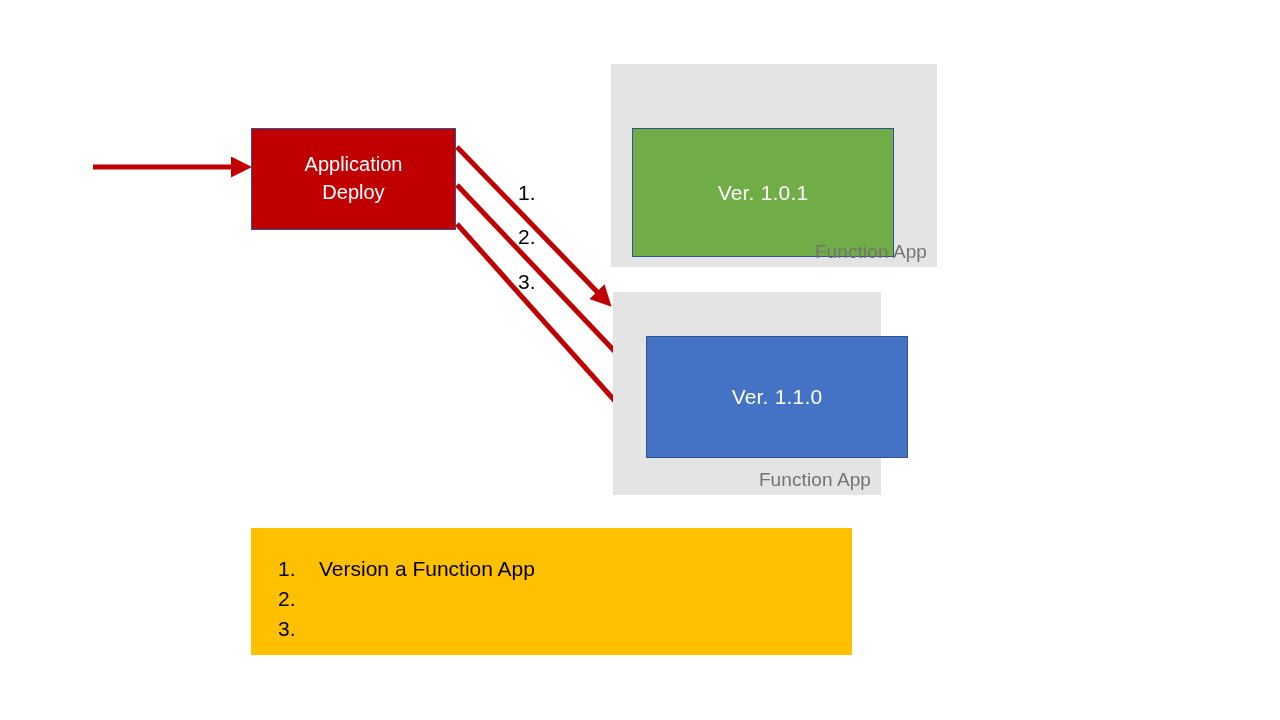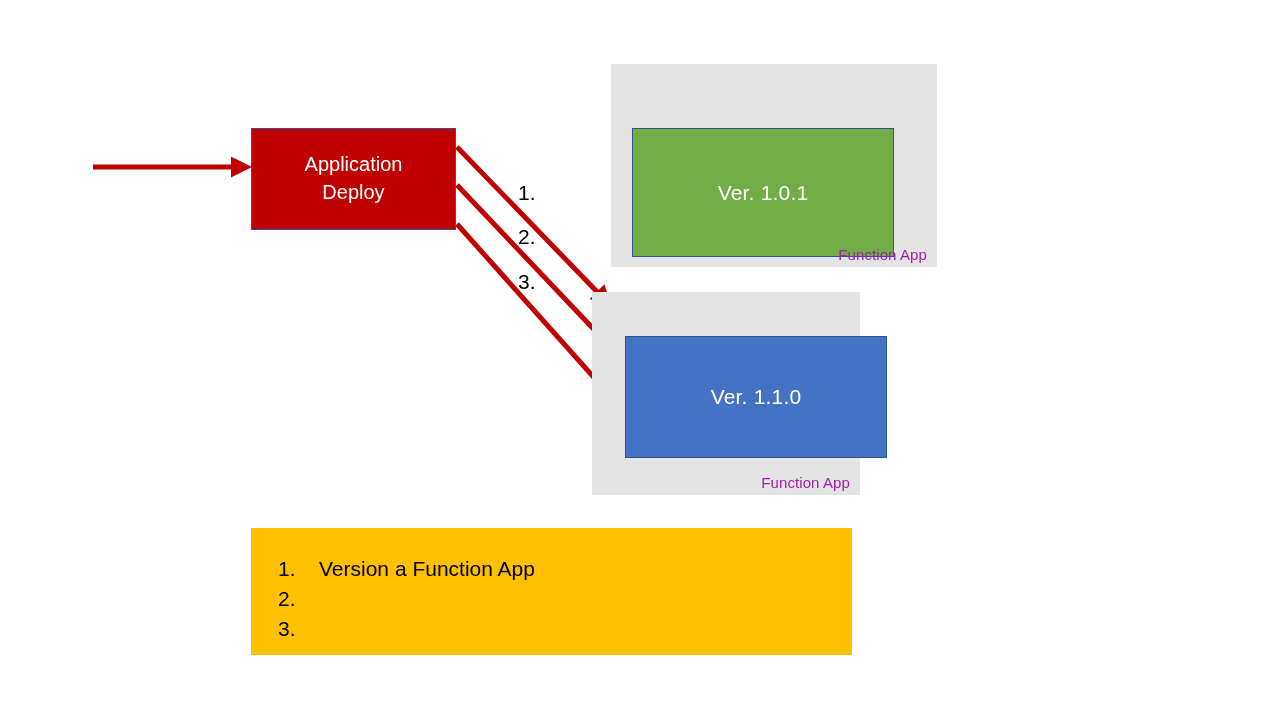--- a/index.html
+++ b/index.html
@@ -24,22 +24,22 @@
   .abs { position: absolute; box-sizing: border-box; }
 
   
   .group-box {
     background: #E4E4E4;
   }
   .group-label {
     position: absolute;
     right: 10px;
     bottom: 4px;
-    font-size: 15px;
-    color: #a21caf;
+    font-size: 19px;
+    color: #737373;
     white-space: nowrap;
     letter-spacing: 0.1px;
   }
 
   
   .version-box {
     border: 1px solid #2E5496;
     display: flex;
     align-items: center;
     justify-content: center;
@@ -125,21 +125,21 @@
     <span>Deploy</span>
   </div>
 
   <div class="abs group-box" style="left:611px; top:64px; width:326px; height:203px;">
     <div class="abs version-box version-green" style="left:21px; top:37px; width:262px; height:129px;margin-top:27px;">
       <span>Ver. 1.0.1</span>
     </div>
     <span class="group-label">Function App</span>
   </div>
 
-  <div class="abs group-box" style="left:592px; top:292px; width:268px; height:203px;">
+  <div class="abs group-box" style="left:613px; top:292px; width:268px; height:203px;">
     <div class="abs version-box version-blue" style="left:33px; top:44px; width:262px; height:122px;">
       <span>Ver. 1.1.0</span>
     </div>
     <span class="group-label">Function App</span>
   </div>
 
   <div class="arrow-label" style="left:518px; top:181px;">1.</div>
   <div class="arrow-label" style="left:518px; top:225px;">2.</div>
   <div class="arrow-label" style="left:518px; top:270px;">3.</div>
 

